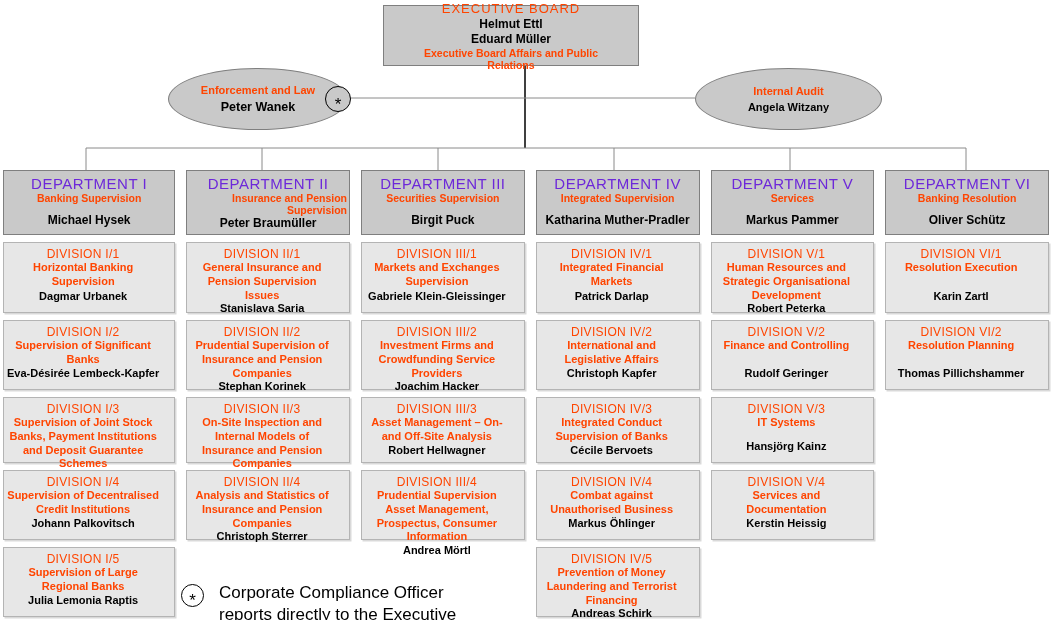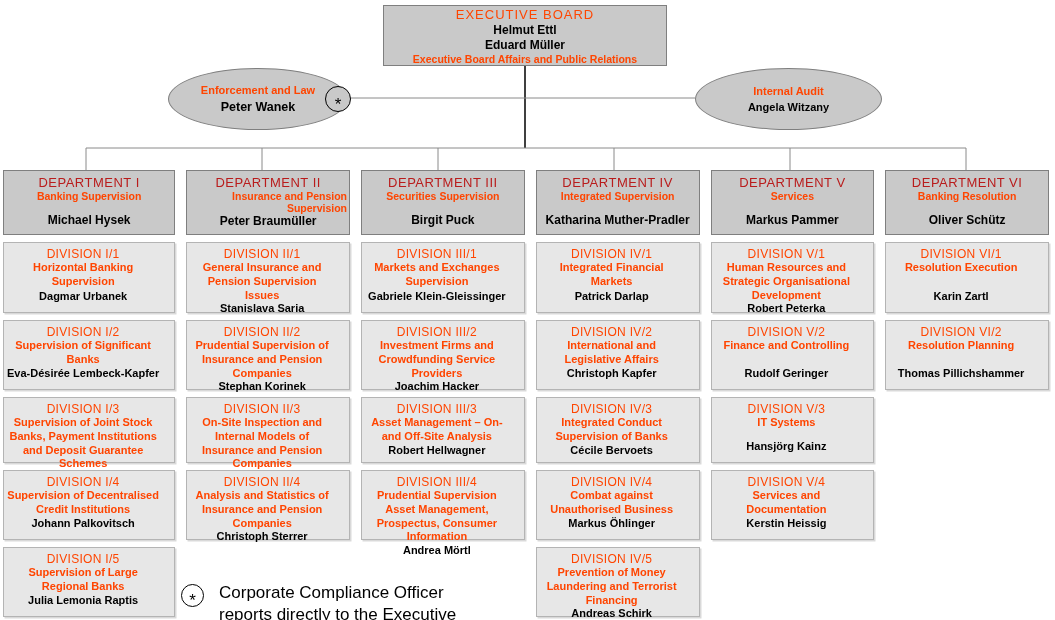--- a/index.html
+++ b/index.html
@@ -4,21 +4,21 @@
 <style>
   * { margin:0; padding:0; box-sizing:border-box; }
   html,body { background:#fff; }
   body { font-family:"Liberation Sans","DejaVu Sans",sans-serif; }
   .stage { position:relative; width:1055px; height:620px; background:#fff; overflow:hidden; }
 
   svg.connectors { position:absolute; left:0; top:0; width:1055px; height:620px; pointer-events:none; }
 
   
   .exec-box {
-    position:absolute; left:383px; top:5px; width:284px; height:61px;
+    position:absolute; left:383px; top:5px; width:256px; height:61px;
     background:#c9c9c9; border:1px solid #7f7f7f;
     display:flex; flex-direction:column; align-items:center; justify-content:center;
     text-align:center; gap:1px; padding:19px;
   }
   .exec-title { font-size:13px; letter-spacing:1px; color:#ff4500; }
   .exec-member { font-size:12px; font-weight:bold; color:#000; }
   .exec-sub { font-size:10.5px; font-weight:bold; color:#ff4500; }
 
   
   .ellipse {
@@ -47,21 +47,21 @@
     display:grid;
     grid-template-columns:repeat(6,1fr);
     grid-template-rows:65px 71px 70px 66px 70px 70px;
     gap:7px 11px;
   }
   .dept-box {
     background:#c9c9c9; border:1px solid #7f7f7f;
     display:flex; flex-direction:column; align-items:center; text-align:center;
     padding:4px 2px 7px 2px;
   }
-  .dept-title { font-size:13px; letter-spacing:.5px; color:#b91c1c;text-align:center; }
+  .dept-title { font-size:15px; letter-spacing:.5px; color:#6d28d9;text-align:center; }
   .dept-sub { font-size:10.5px; font-weight:bold; color:#ff4500; line-height:1.15;text-align:right; }
   .dept-name { margin-top:auto; font-size:12px; font-weight:bold; color:#000; }
 
   .div-box {
     background:#e7e7e7; border:1px solid #b4b4b4;
     box-shadow:1.5px 1.5px 0 rgba(0,0,0,.15);
     display:flex; flex-direction:column; align-items:center; text-align:center;
     padding:4px 15px 10px 3px;
   }
   .div-title { font-size:12px; letter-spacing:.3px; color:#ff4500; }

